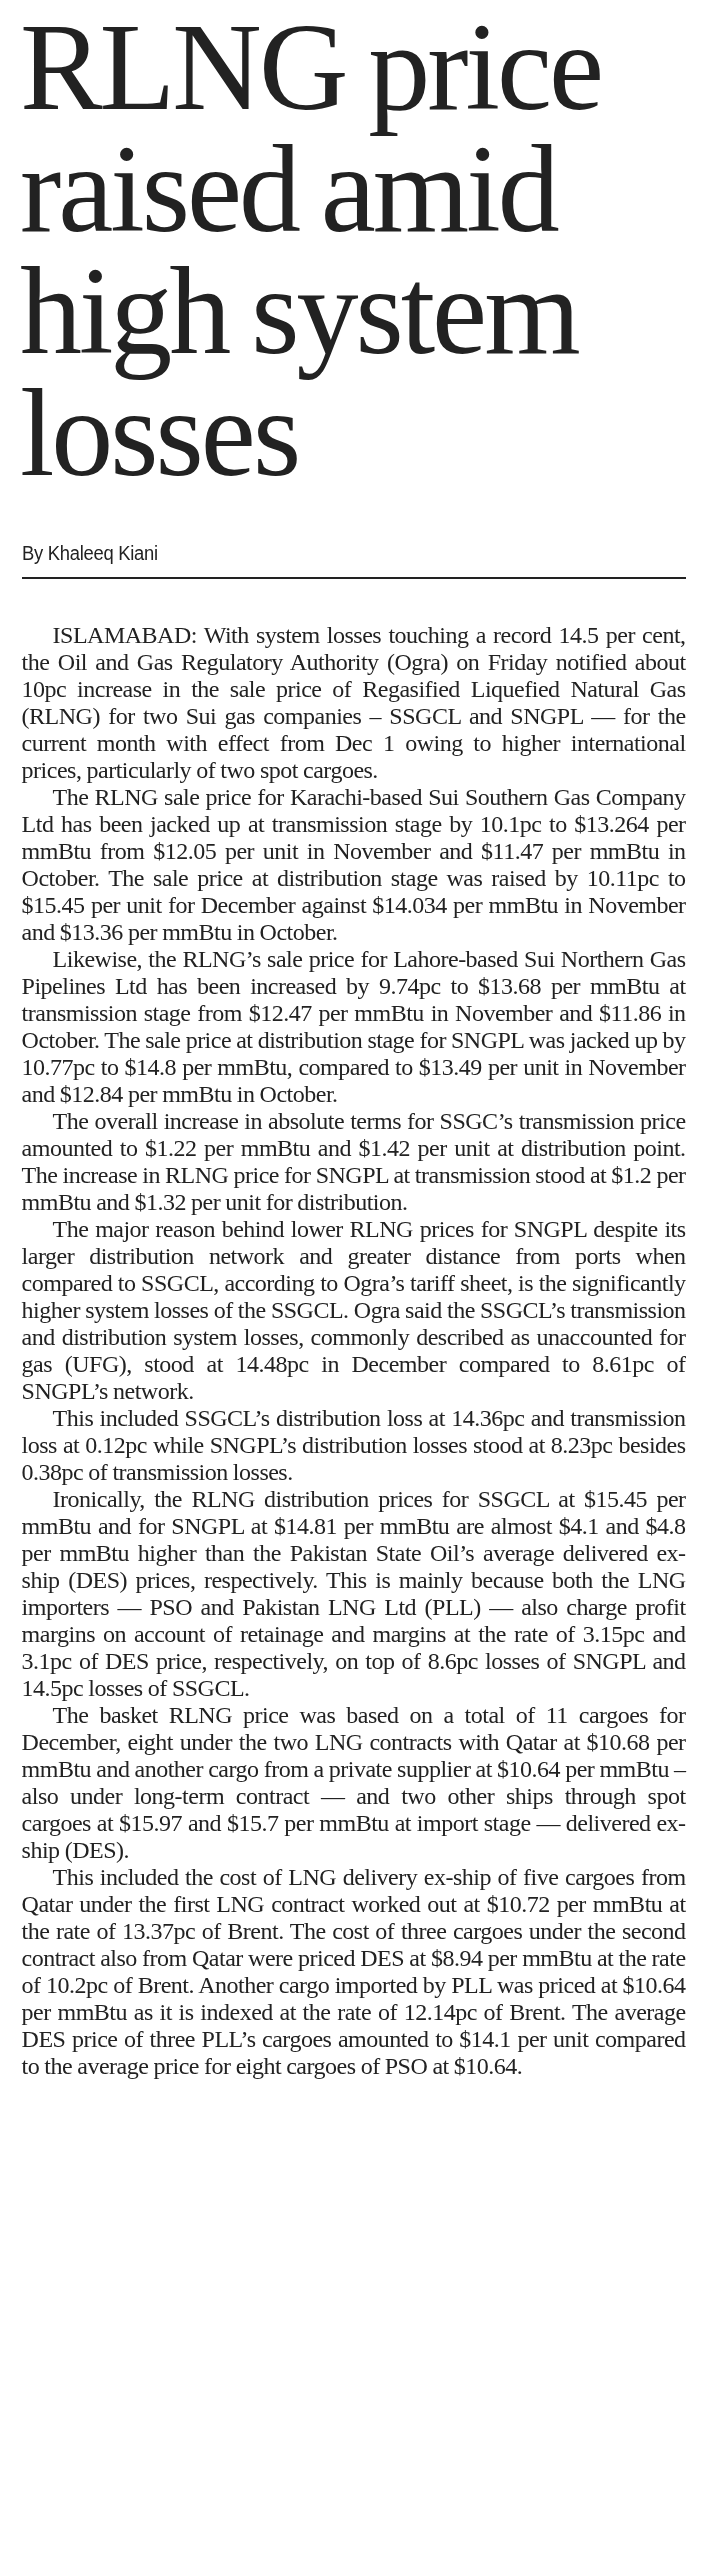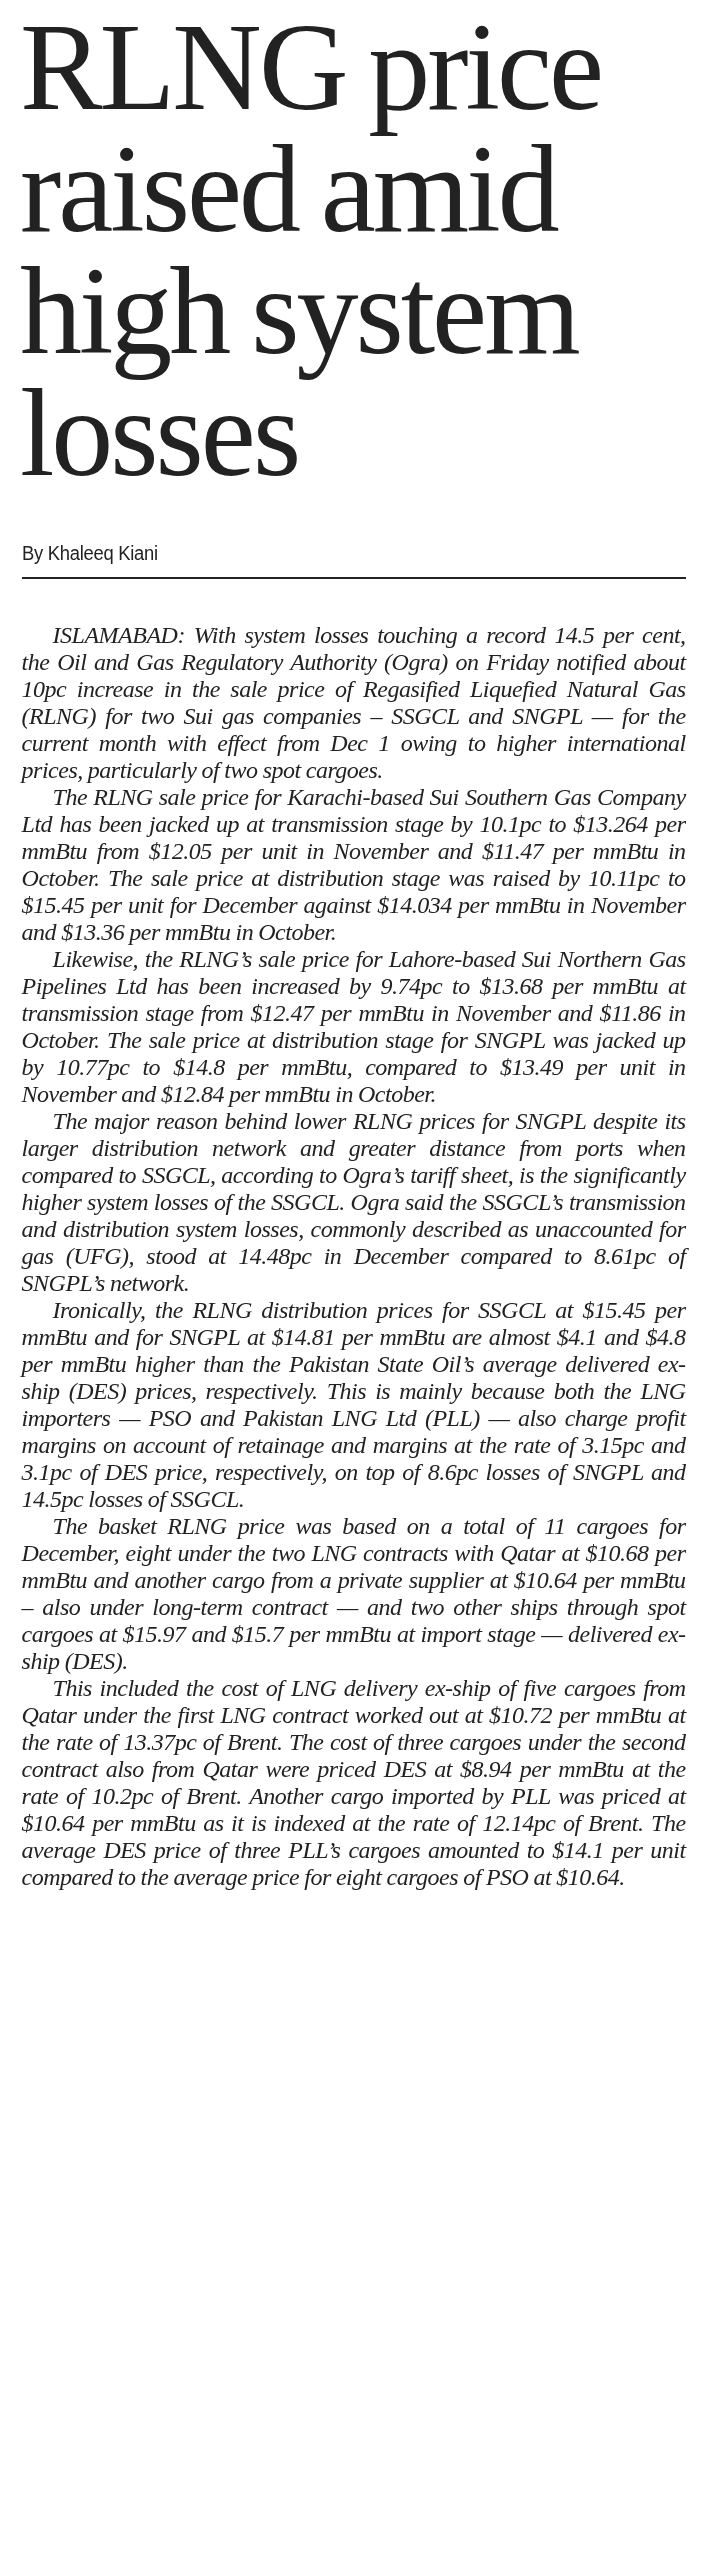--- a/index.html
+++ b/index.html
@@ -72,21 +72,20 @@
       line-height: 27px;
       letter-spacing: -0.5px;
       word-spacing: -0.4px;
       text-align: justify;
       hyphens: auto;
       color: #222222;
     }
     .body-text p {
       margin: 0;
       text-indent: 31px;
-      font-style: italic;
     }
   </style>
 </head>
 <body>
 
 <article class="article">
 
   <h1 class="headline">
     <span class="hl-line">RLNG price</span>
     <span class="hl-line">raised amid</span>
@@ -95,20 +94,22 @@
   </h1>
 
   <div class="byline">By Khaleeq Kiani</div>
 
   <hr class="byline-rule">
 
   <div class="body-text">
     <p>ISLAMABAD: With system losses touching a record 14.5 per cent, the Oil and Gas Regulatory Authority (Ogra) on Friday notified about 10pc increase in the sale price of Regasified Liquefied Natural Gas (RLNG) for two Sui gas companies – SSGCL and SNGPL — for the current month with effect from Dec 1 owing to higher international prices, particularly of two spot cargoes.</p>
     <p>The RLNG sale price for Karachi-based Sui Southern Gas Company Ltd has been jacked up at transmission stage by 10.1pc to $13.264 per mmBtu from $12.05 per unit in November and $11.47 per mmBtu in October. The sale price at distribution stage was raised by 10.11pc to $15.45 per unit for December against $14.034 per mmBtu in November and $13.36 per mmBtu in October.</p>
     <p>Likewise, the RLNG’s sale price for Lahore-based Sui Northern Gas Pipelines Ltd has been increased by 9.74pc to $13.68 per mmBtu at transmission stage from $12.47 per mmBtu in November and $11.86 in October. The sale price at distribution stage for SNGPL was jacked up by 10.77pc to $14.8 per mmBtu, compared to $13.49 per unit in November and $12.84 per mmBtu in October.</p>
+    <p>The overall increase in absolute terms for SSGC’s transmission price amounted to $1.22 per mmBtu and $1.42 per unit at distribution point. The increase in RLNG price for SNGPL at transmission stood at $1.2 per mmBtu and $1.32 per unit for distribution.</p>
     <p>The major reason behind lower RLNG prices for SNGPL despite its larger distribution network and greater distance from ports when compared to SSGCL, according to Ogra’s tariff sheet, is the significantly higher system losses of the SSGCL. Ogra said the SSGCL’s transmission and distribution system losses, commonly described as unaccounted for gas (UFG), stood at 14.48pc in December compared to 8.61pc of SNGPL’s network.</p>
+    <p>This included SSGCL’s distribution loss at 14.36pc and transmission loss at 0.12pc while SNGPL’s distribution losses stood at 8.23pc besides 0.38pc of transmission losses.</p>
     <p>Ironically, the RLNG distribution prices for SSGCL at $15.45 per mmBtu and for SNGPL at $14.81 per mmBtu are almost $4.1 and $4.8 per mmBtu higher than the Pakistan State Oil’s average delivered ex-ship (DES) prices, respectively. This is mainly because both the LNG importers — PSO and Pakistan LNG Ltd (PLL) — also charge profit margins on account of retainage and margins at the rate of 3.15pc and 3.1pc of DES price, respectively, on top of 8.6pc losses of SNGPL and 14.5pc losses of SSGCL.</p>
     <p>The basket RLNG price was based on a total of 11 cargoes for December, eight under the two LNG contracts with Qatar at $10.68 per mmBtu and another cargo from a private supplier at $10.64 per mmBtu – also under long-term contract — and two other ships through spot cargoes at $15.97 and $15.7 per mmBtu at import stage — delivered ex-ship (DES).</p>
     <p>This included the cost of LNG delivery ex-ship of five cargoes from Qatar under the first LNG contract worked out at $10.72 per mmBtu at the rate of 13.37pc of Brent. The cost of three cargoes under the second contract also from Qatar were priced DES at $8.94 per mmBtu at the rate of 10.2pc of Brent. Another cargo imported by PLL was priced at $10.64 per mmBtu as it is indexed at the rate of 12.14pc of Brent. The average DES price of three PLL’s cargoes amounted to $14.1 per unit compared to the average price for eight cargoes of PSO at $10.64.</p>
   </div>
 
 </article>
 
 
 </body></html>

